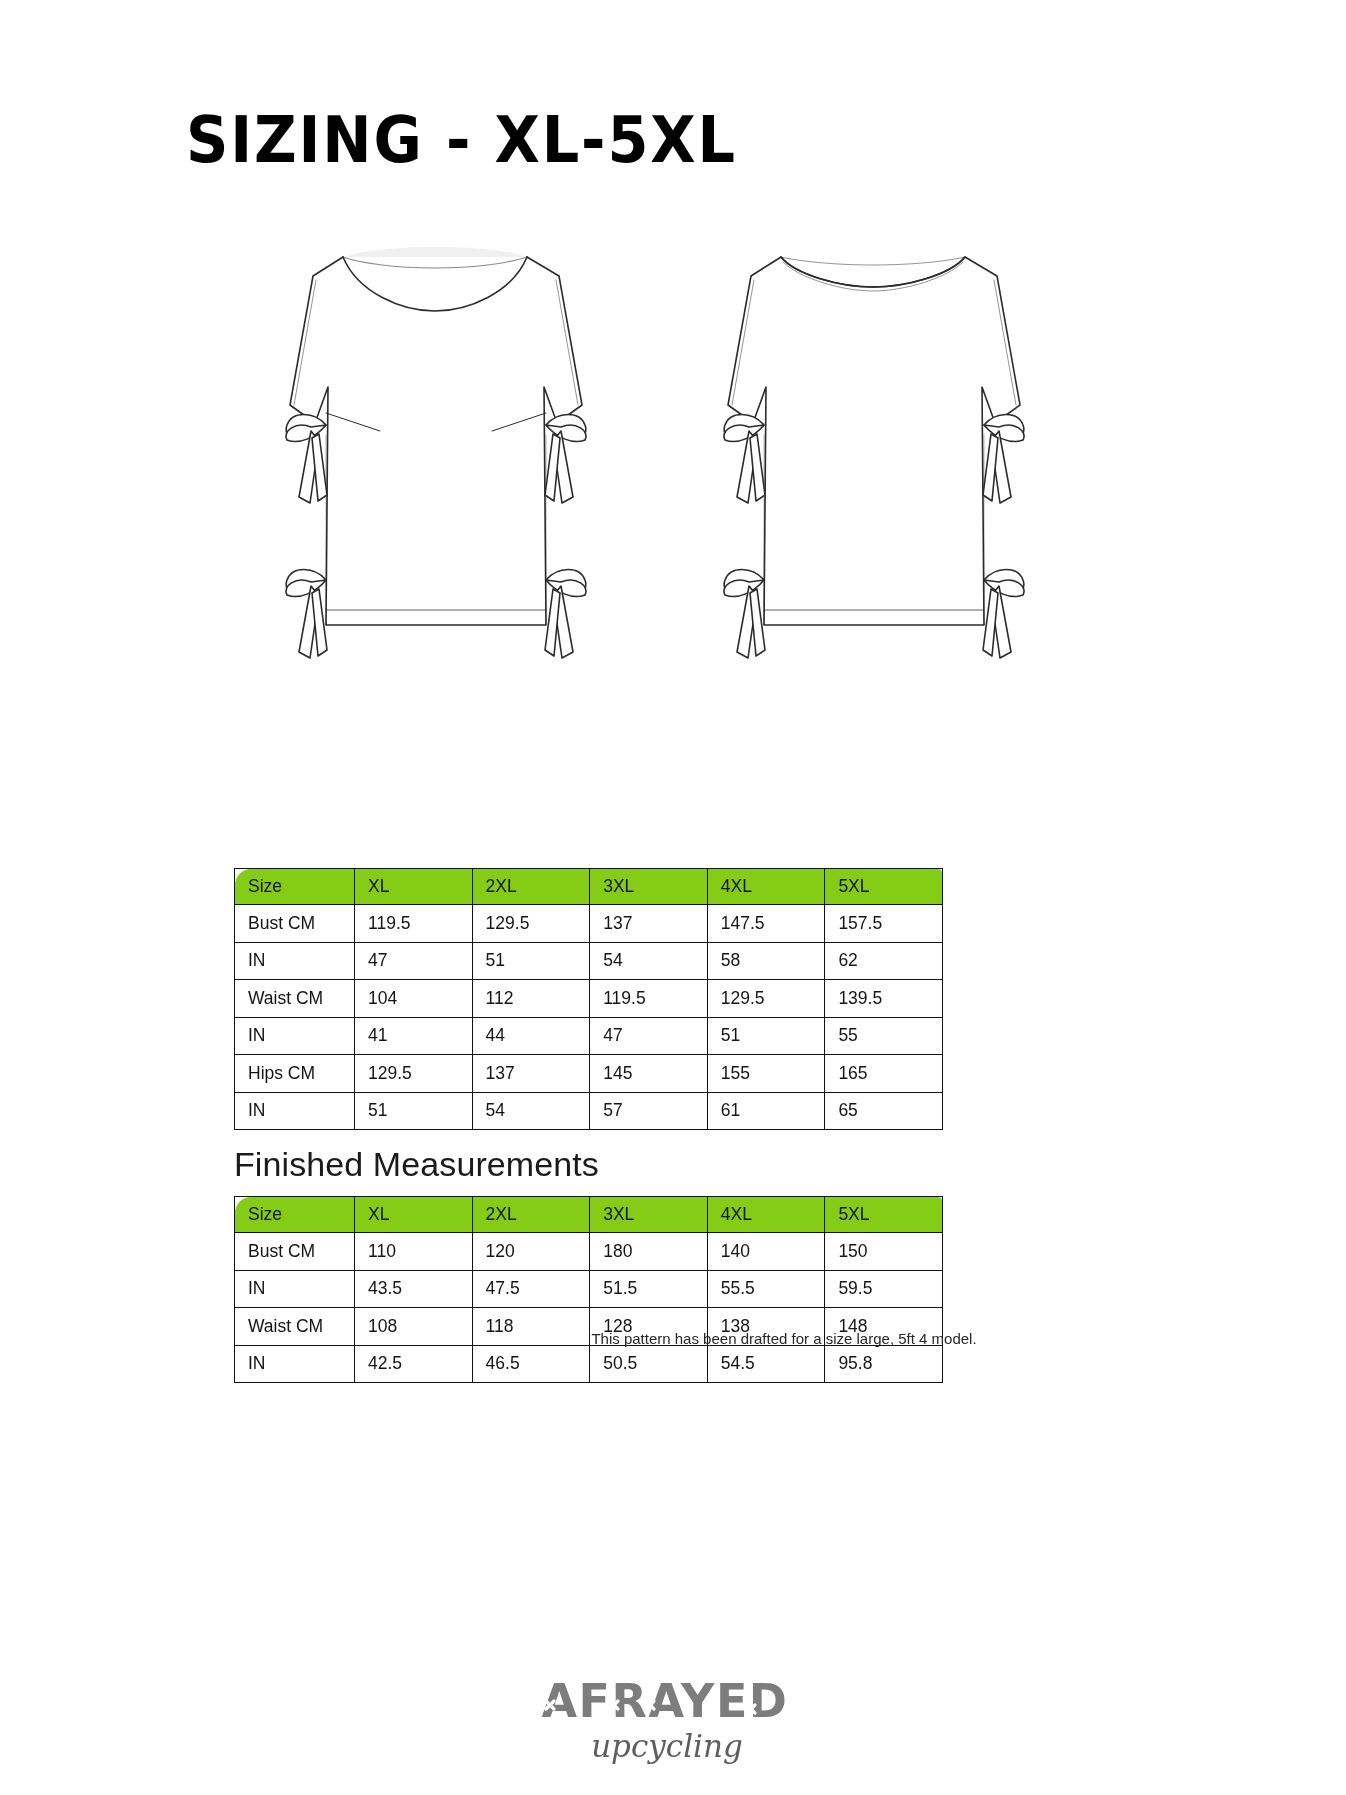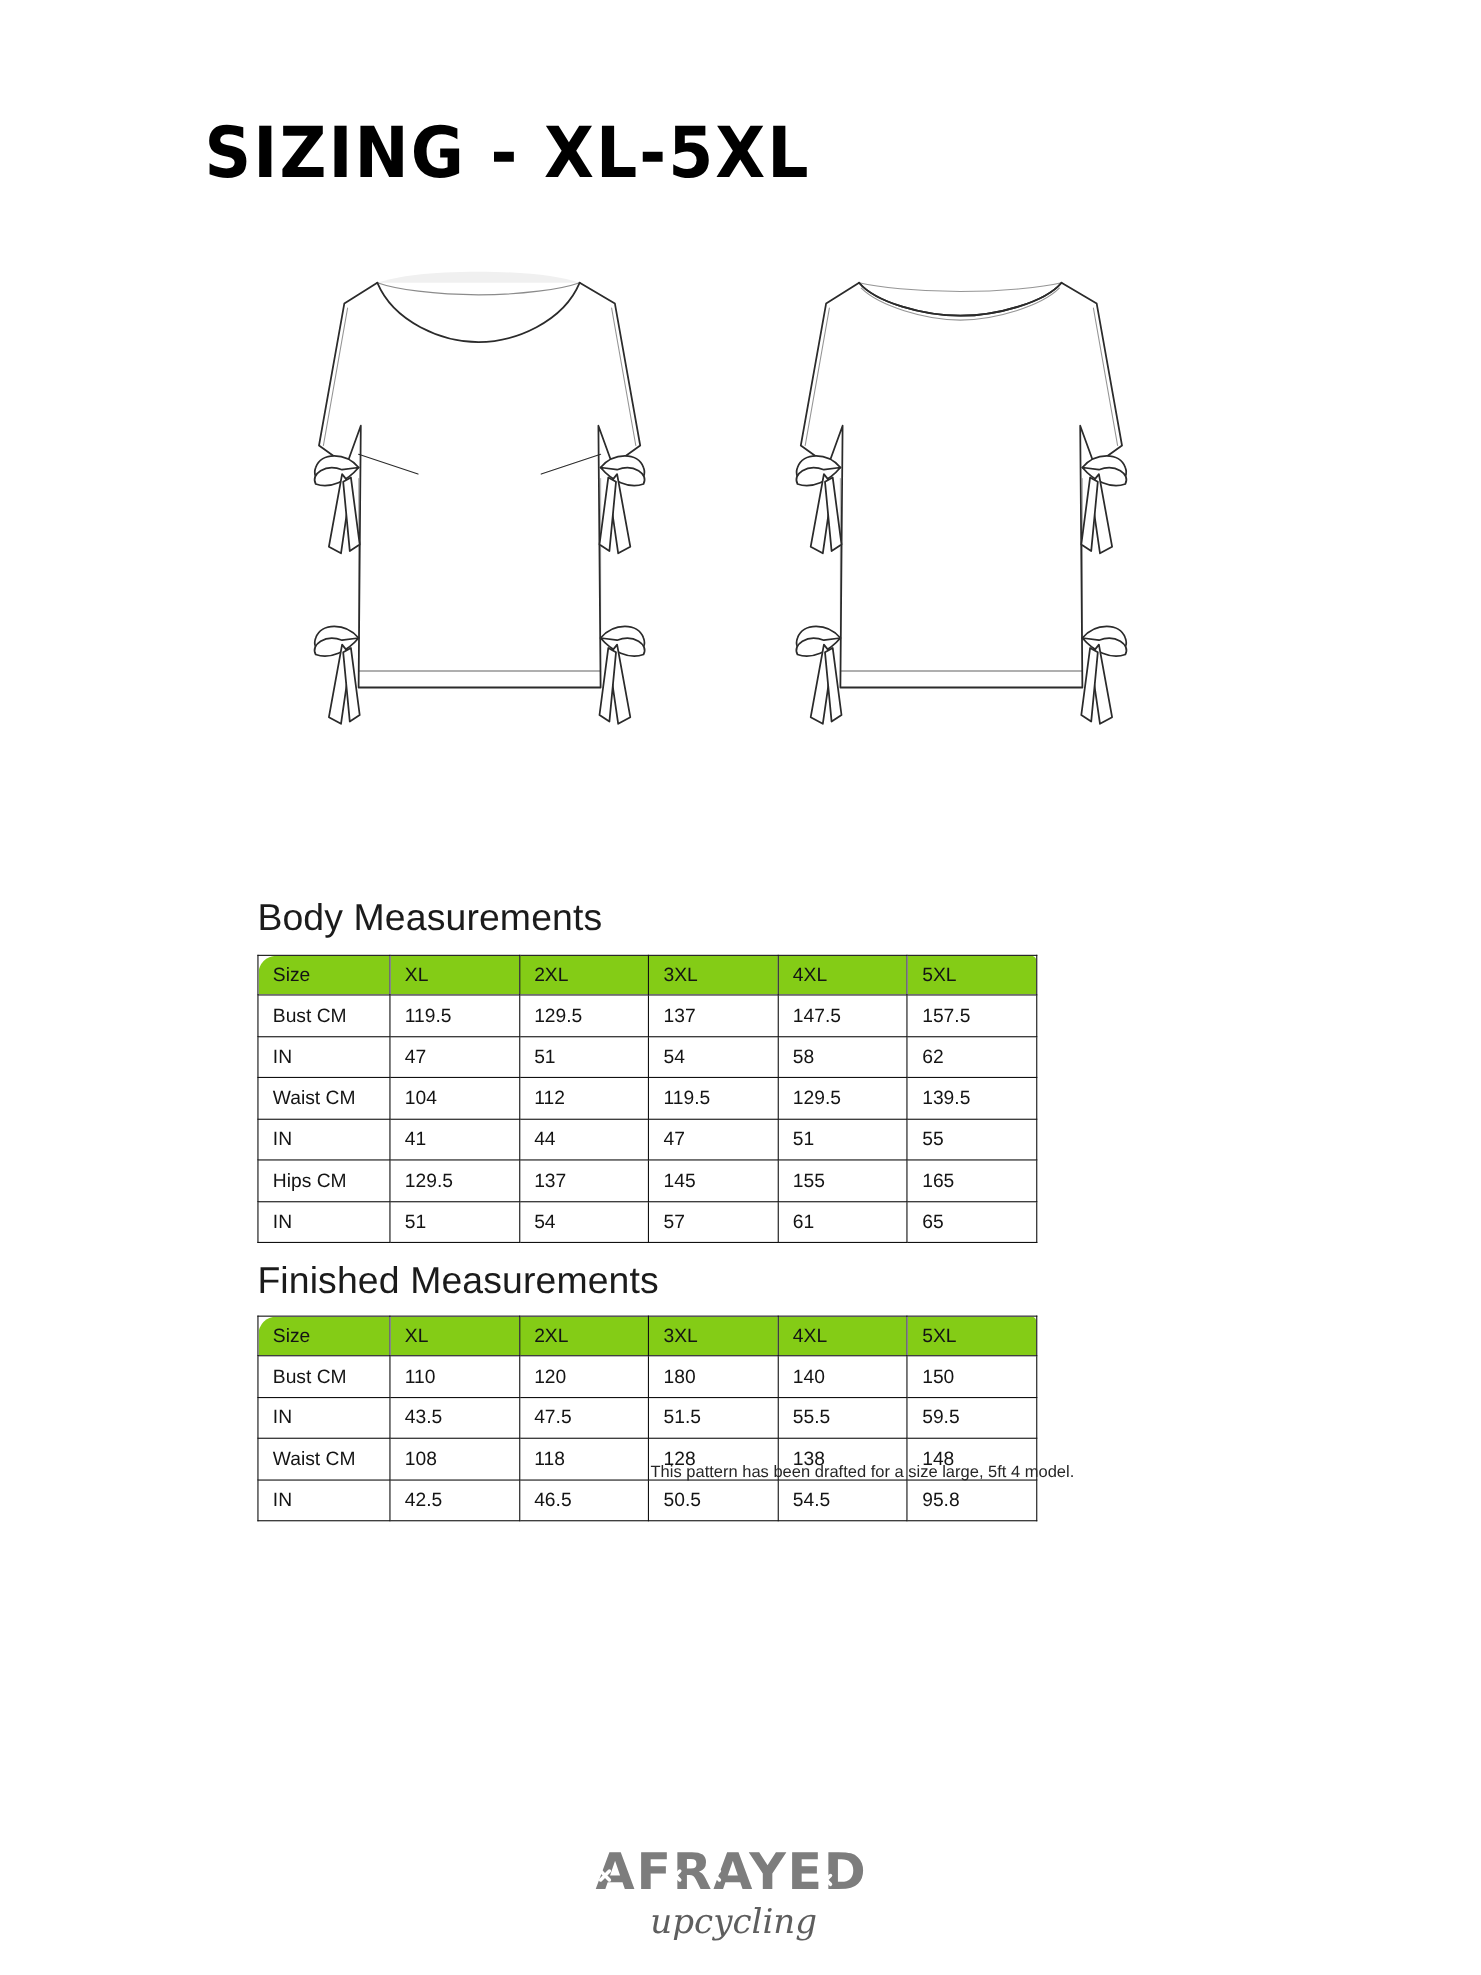--- a/index.html
+++ b/index.html
@@ -227,21 +227,20 @@
         <g>
           <path d="M316 345 C328 331 350 331 355 345 C360 358 342 364 331 355 Z" fill="#ffffff"></path>
           <path d="M316 345 C326 357 342 365 355 360 C360 351 346 341 331 347 Z" fill="#ffffff"></path>
           <path d="M331 351 L343 417 L332 423 L323 361 Z" fill="#ffffff"></path>
           <path d="M323 354 L315 415 L324 421 L330 358 Z" fill="#ffffff"></path>
         </g>
       </g>
     </svg>
   </div>
 
-  <div class="section-heading" id="heading-body">Body Measurements</div>
 
   <table class="measure-table" id="table-body-measurements">
     <colgroup>
       <col class="c-label">
         <col class="c-size">
         <col class="c-size">
       <col class="c-size">
         <col class="c-size">
         <col class="c-size">
     </colgroup>

